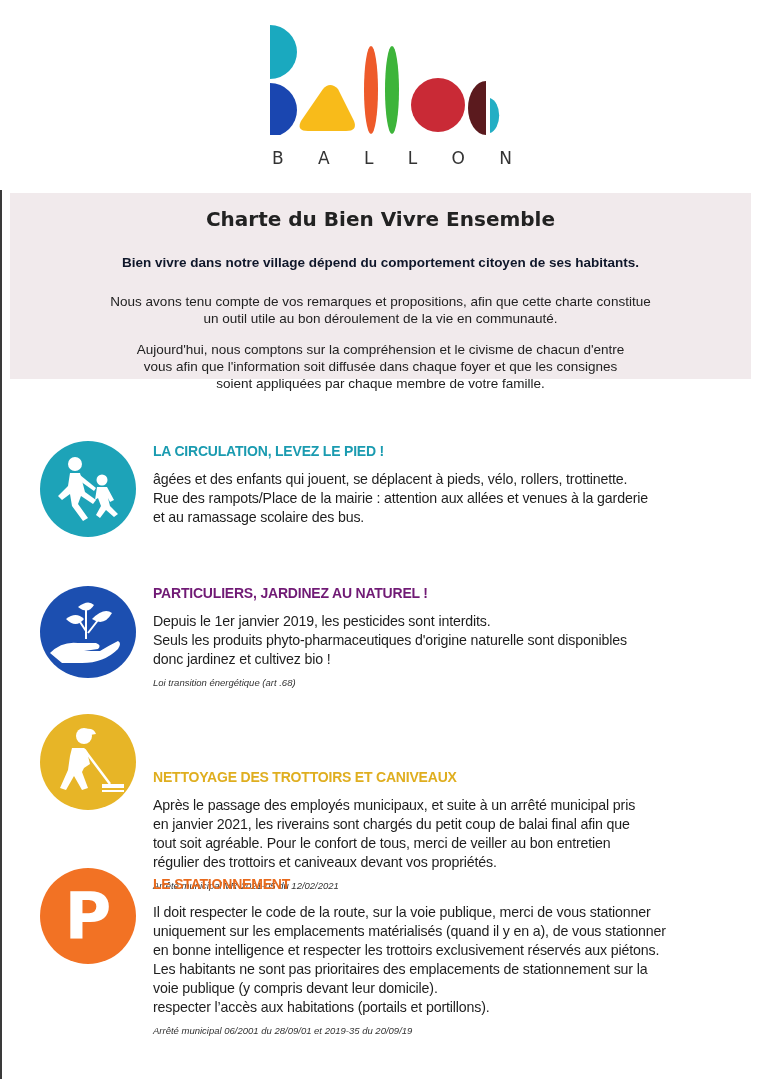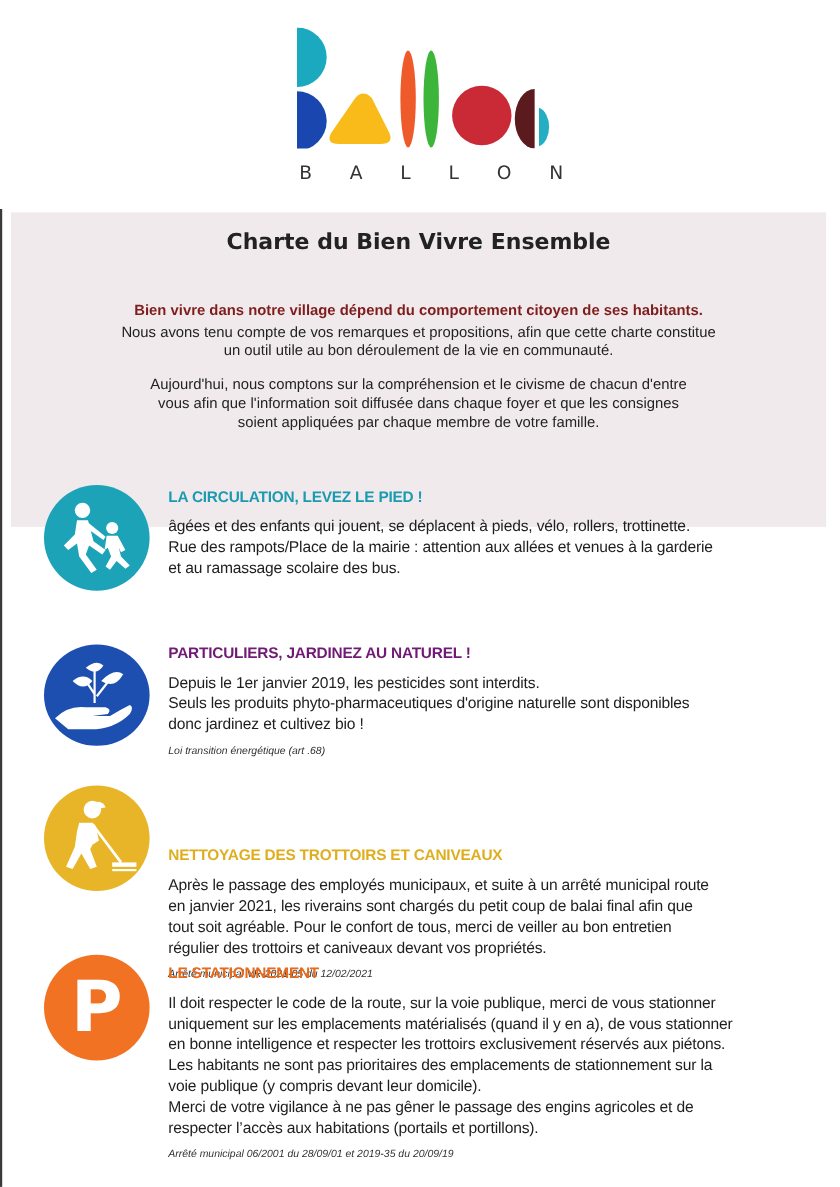--- a/index.html
+++ b/index.html
@@ -17,32 +17,32 @@
   
   .logo { position: absolute; left: 268px; top: 25px; width: 240px; height: 150px; }
   .logo-word {
     position: absolute; left: 272px; top: 148px; width: 240px;
     display: flex; justify-content: space-between;
     font-size: 17px; letter-spacing: 0; color: #333;
     font-family: "DejaVu Sans", sans-serif;
   }
   
   .intro {
-    position: absolute; left: 10px; top: 193px; width: 741px; height: 286px;
+    position: absolute; left: 10px; top: 193px; width: 741px; height: 186px;
     background: #f1eaec;
     text-align: center;
   }
   .intro h1 {
     margin: 0; position: absolute; top: 14px; left: 0; right: 0;
     font-size: 20px; font-weight: bold; color: #222;
     font-family: "DejaVu Sans", sans-serif;
   }
   .intro .lead {
     position: absolute; top: 62px; left: 0; right: 0;
-    font-size: 13.5px; font-weight: bold; color: #7f1d1d; margin-top: 19px;
+    font-size: 13.5px; font-weight: bold; color: #0f172a;
   }
   .intro .para {
     position: absolute; left: 0; right: 0;
     font-size: 13.5px; line-height: 17px; color: #222; text-align: center;
   }
   .intro .p1 { top: 100px; }
   .intro .p2 { top: 148px; }
   
   .section { position: absolute; left: 38px; width: 700px; }
   .section .icon-circle {
@@ -166,39 +166,38 @@
       <path d="M38 3 Q46 2 48 8 L42 9 Z" fill="#fff"></path>
       <path d="M24 22 L36 22 Q40 24 40 30 L42 38 L36 42 L34 46 L40 62 L34 64 L26 50 L18 64 L12 62 L20 44 L22 30 Z" fill="#fff"></path>
       <path d="M38 26 L62 58" stroke="#fff" stroke-width="2.5"></path>
       <rect x="54" y="58" width="22" height="4" fill="#fff"></rect>
       <rect x="54" y="64" width="22" height="2" fill="#fff"></rect>
     </svg>
   </div>
   <div class="content">
     <h2>NETTOYAGE DES TROTTOIRS ET CANIVEAUX</h2>
     <div class="body">
-      <div>Après le passage des employés municipaux, et suite à un arrêté municipal route</div>
+      <div>Après le passage des employés municipaux, et suite à un arrêté municipal pris</div>
       <div>en janvier 2021, les riverains sont chargés du petit coup de balai final afin que</div>
       <div>tout soit agréable. Pour le confort de tous, merci de veiller au bon entretien</div>
       <div>régulier des trottoirs et caniveaux devant vos propriétés.</div>
     </div>
     <div class="ref">Arrêté municipal VR-2021-05 du 12/02/2021</div>
   </div>
 </div>
 
 <div class="section sec4">
   <div class="icon-circle">
     <span class="p-letter">P</span>
   </div>
   <div class="content">
     <h2>LE STATIONNEMENT</h2>
     <div class="body">
       <div>Il doit respecter le code de la route, sur la voie publique, merci de vous stationner</div>
       <div>uniquement sur les emplacements matérialisés (quand il y en a), de vous stationner</div>
       <div>en bonne intelligence et respecter les trottoirs exclusivement réservés aux piétons.</div>
       <div>Les habitants ne sont pas prioritaires des emplacements de stationnement sur la</div>
       <div>voie publique (y compris devant leur domicile).</div>
-      <div>Merci de votre vigilance à ne pas gêner le passage des engins agricoles et de</div>
       <div>respecter l’accès aux habitations (portails et portillons).</div>
     </div>
     <div class="ref">Arrêté municipal 06/2001 du 28/09/01 et 2019-35 du 20/09/19</div>
   </div>
 </div>
 
 </body></html>

